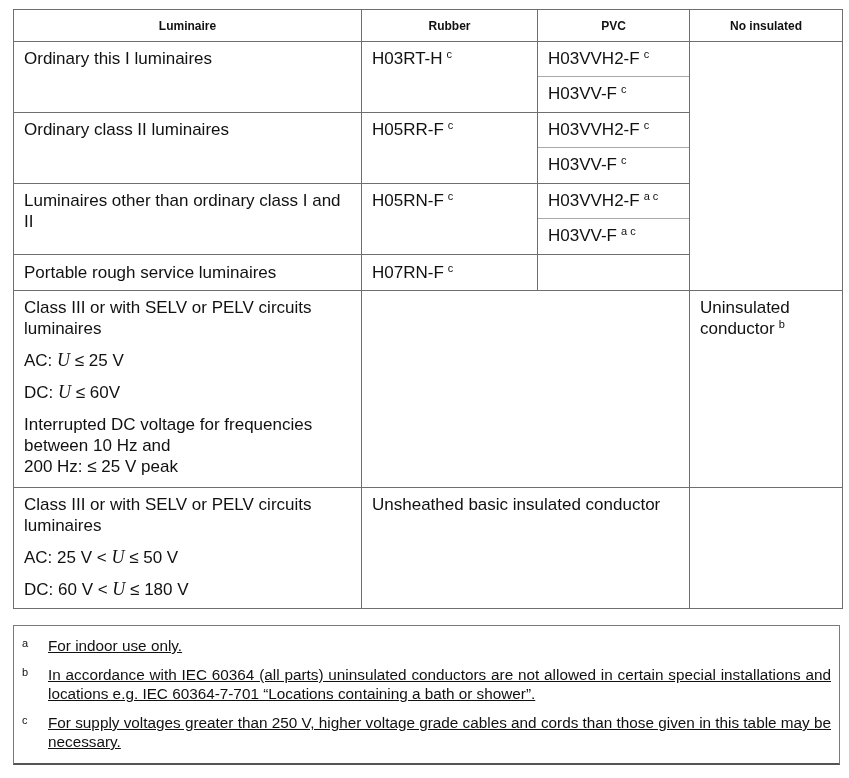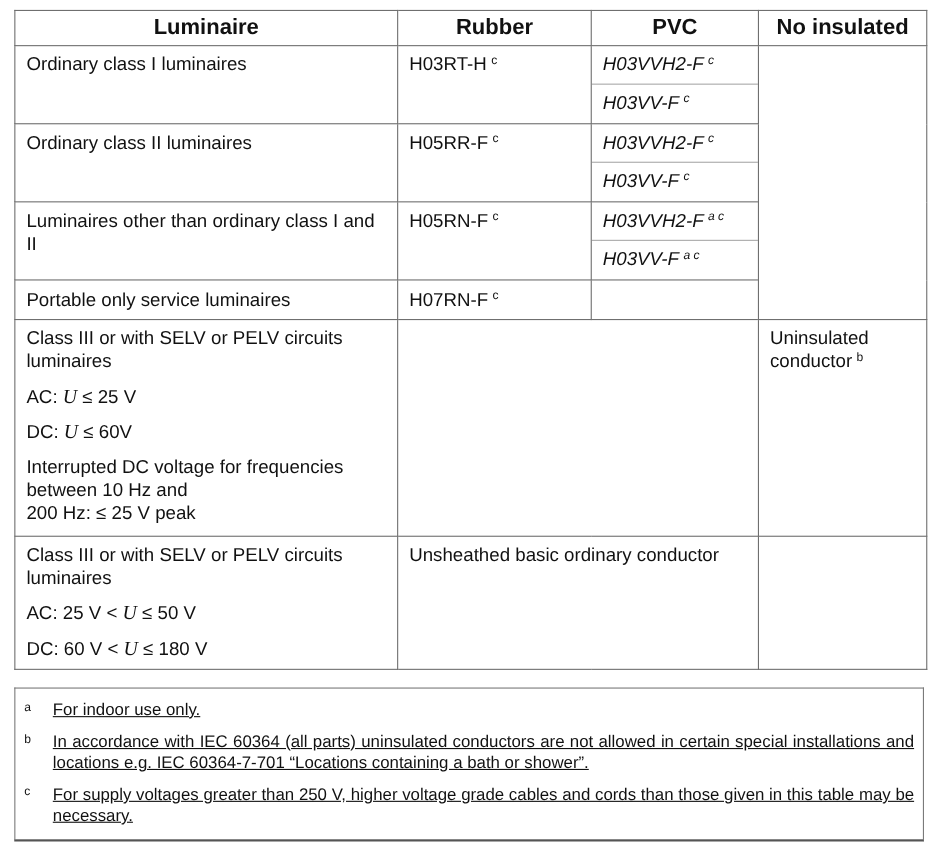--- a/index.html
+++ b/index.html
@@ -1,24 +1,24 @@
 <!DOCTYPE html>
 <html><head>
 <meta charset="utf-8">
 <style>
   html, body { margin:0; padding:0; background:#ffffff; }
   body { width:849px; height:778px; position:relative; font-family:"Liberation Sans", sans-serif; color:#111; overflow:hidden; }
   .tbl { position:absolute; left:13px; top:9px; width:829px; border-collapse:collapse; table-layout:fixed; font-size:17px; }
   .tbl td, .tbl th { border:1.5px solid #6f6f6f; vertical-align:top; padding:0; }
-  .tbl th { font-weight:bold; text-align:center; height:31px; vertical-align:middle; font-size:20px; }
+  .tbl th { font-weight:bold; text-align:center; height:31px; vertical-align:middle; font-size:12px; }
   .cell { padding:6px 10px 0 10px; line-height:21px; }
   .cell p { margin:0 0 11px 0; }
   .cell p:last-child { margin-bottom:0; }
   sup { font-size:11px; vertical-align:6px; line-height:0; margin-left:4px; }
-  .pvc-line { padding:0 10px; height:35px; line-height:33px; border-bottom:1px solid #a9a9a9; box-sizing:border-box;font-style:italic; }
+  .pvc-line { padding:0 10px; height:35px; line-height:33px; border-bottom:1px solid #a9a9a9; box-sizing:border-box; }
   .pvc-line:last-child { border-bottom:none; }
   i.u { font-family:"Liberation Serif", serif; font-style:italic; font-size:18px; }
   .notes { position:absolute; left:13px; top:625px; width:827px; height:140px; box-sizing:border-box; border:1.5px solid #7a7a7a; border-bottom:2px solid #555; padding:10px 8px 0 8px; font-size:15.3px; line-height:19px; }
   .note { display:flex; margin-bottom:10px; }
   .note .mark { width:26px; flex:none; font-size:11px; line-height:14px; }
   .note .txt { flex:1; text-align:justify;text-decoration:underline; }
 </style>
 </head>
 <body>
 
@@ -32,21 +32,21 @@
   <tbody>
       <tr>
     <th>Luminaire</th>
     <th>Rubber</th>
     <th>PVC</th>
     <th>No insulated</th>
   </tr>
 
   <tr style="height:70px">
     <td>
-          <div class="cell">Ordinary class I luminaires</div>
+          <div class="cell">Ordinary this I luminaires</div>
         </td>
     <td>
           <div class="cell"><span>H03RT-H</span><sup>c</sup></div>
         </td>
     <td>
       <div class="pvc-line"><span>H03VVH2-F</span><sup>c</sup></div>
       <div class="pvc-line"><span>H03VV-F</span><sup>c</sup></div>
     </td>
     <td rowspan="4"></td>
   </tr>
@@ -72,21 +72,21 @@
           <div class="cell"><span>H05RN-F</span><sup>c</sup></div>
         </td>
     <td>
       <div class="pvc-line"><span>H03VVH2-F</span><sup>a c</sup></div>
       <div class="pvc-line"><span>H03VV-F</span><sup>a c</sup></div>
     </td>
   </tr>
 
   <tr style="height:36px">
     <td>
-          <div class="cell" style="padding-top:7px">Portable only service luminaires</div>
+          <div class="cell" style="padding-top:7px">Portable rough service luminaires</div>
         </td>
     <td>
           <div class="cell" style="padding-top:7px"><span>H07RN-F</span><sup>c</sup></div>
         </td>
     <td></td>
   </tr>
 
   <tr style="height:197px">
     <td>
       <div class="cell">
@@ -106,21 +106,21 @@
 
   <tr style="height:121px">
     <td>
       <div class="cell">
         <p>Class III or with SELV or PELV circuits luminaires</p>
         <p><span>AC: 25 V &lt; </span><i class="u">U</i><span> ≤ 50 V</span></p>
         <p><span>DC: 60 V &lt; </span><i class="u">U</i><span> ≤ 180 V</span></p>
       </div>
     </td>
     <td colspan="2">
-          <div class="cell">Unsheathed basic ordinary conductor</div>
+          <div class="cell">Unsheathed basic insulated conductor</div>
         </td>
     <td>
           <div class="cell"></div>
         </td>
   </tr>
 </tbody>
   </table>
 
 <div class="notes">
   <div class="note">

